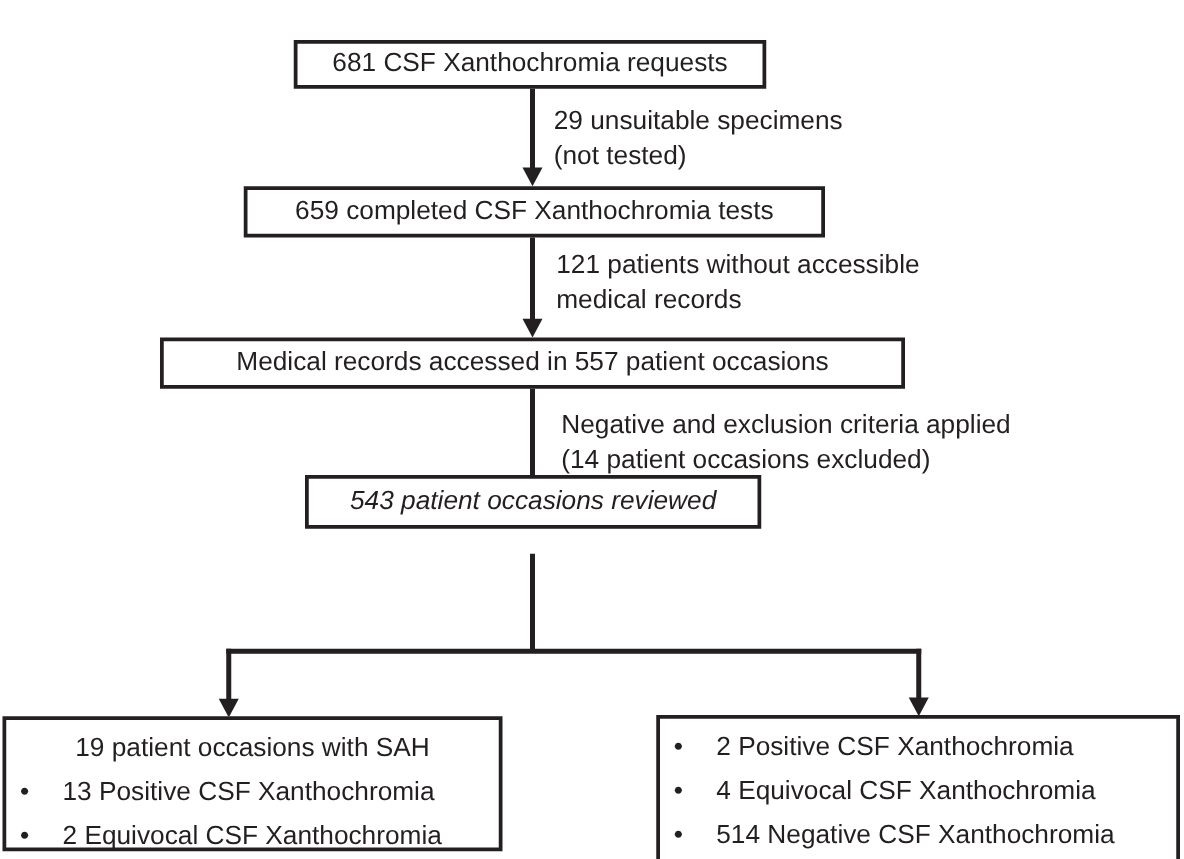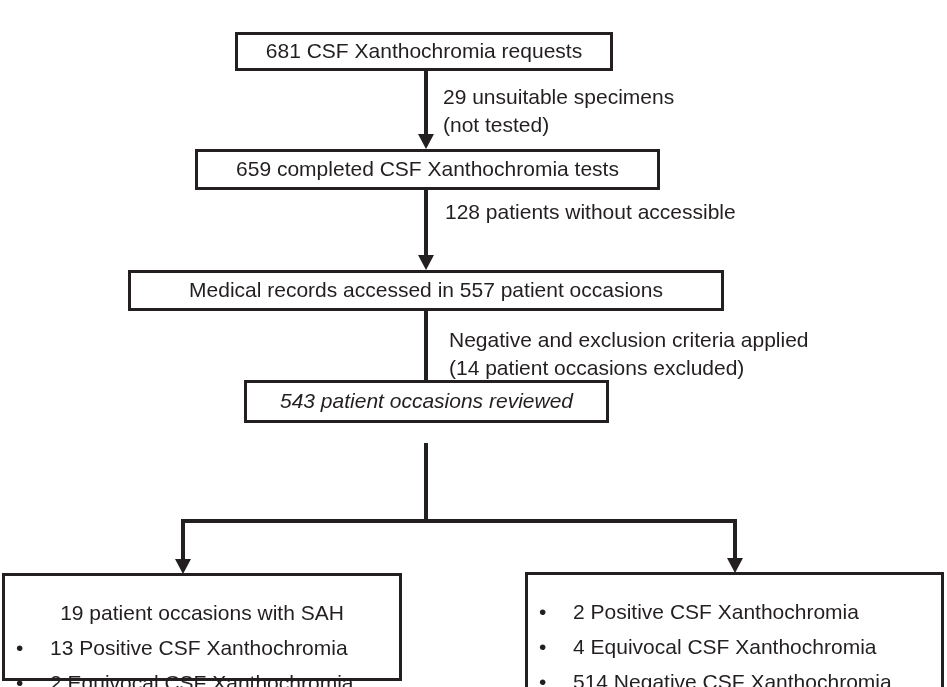--- a/index.html
+++ b/index.html
@@ -37,21 +37,21 @@
     font-size:21px;
     line-height:28px;
     white-space:nowrap;
   }
   .leaf{
     position:absolute;
     box-sizing:border-box;
     border:3px solid #231f20;
     background:#ffffff;
     font-size:21px;
-    padding-top:19px;
+    padding-top:5px;
   }
   .leaf .title{
     text-align:center;
     line-height:35px;
     white-space:nowrap;
   }
   .leaf .bullet-row{
     display:flex;
     line-height:35px;
     padding-left:11px;
@@ -78,21 +78,22 @@
     <div>(not tested)</div>
   </div>
 
   <div class="node" style="left:195px;top:121px;width:465px;height:41px;">
     <span>659 completed CSF Xanthochromia tests</span>
   </div>
 
   <div class="vline" style="left:424px;top:162px;height:66px;"></div>
   <div class="ahead" style="left:418px;top:227px;"></div>
   <div class="edge-label" style="left:445px;top:170px;">
-    <div>128 patients without accessible</div>
+    <div>121 patients without accessible</div>
+    <div>medical records</div>
   </div>
 
   <div class="node" style="left:128px;top:242px;width:596px;height:41px;">
     <span>Medical records accessed in 557 patient occasions</span>
   </div>
 
   <div class="vline" style="left:424px;top:283px;height:75px;"></div>
   <div class="ahead" style="left:418px;top:357px;"></div>
   <div class="edge-label" style="left:449px;top:298px;">
     <div>Negative and exclusion criteria applied</div>

